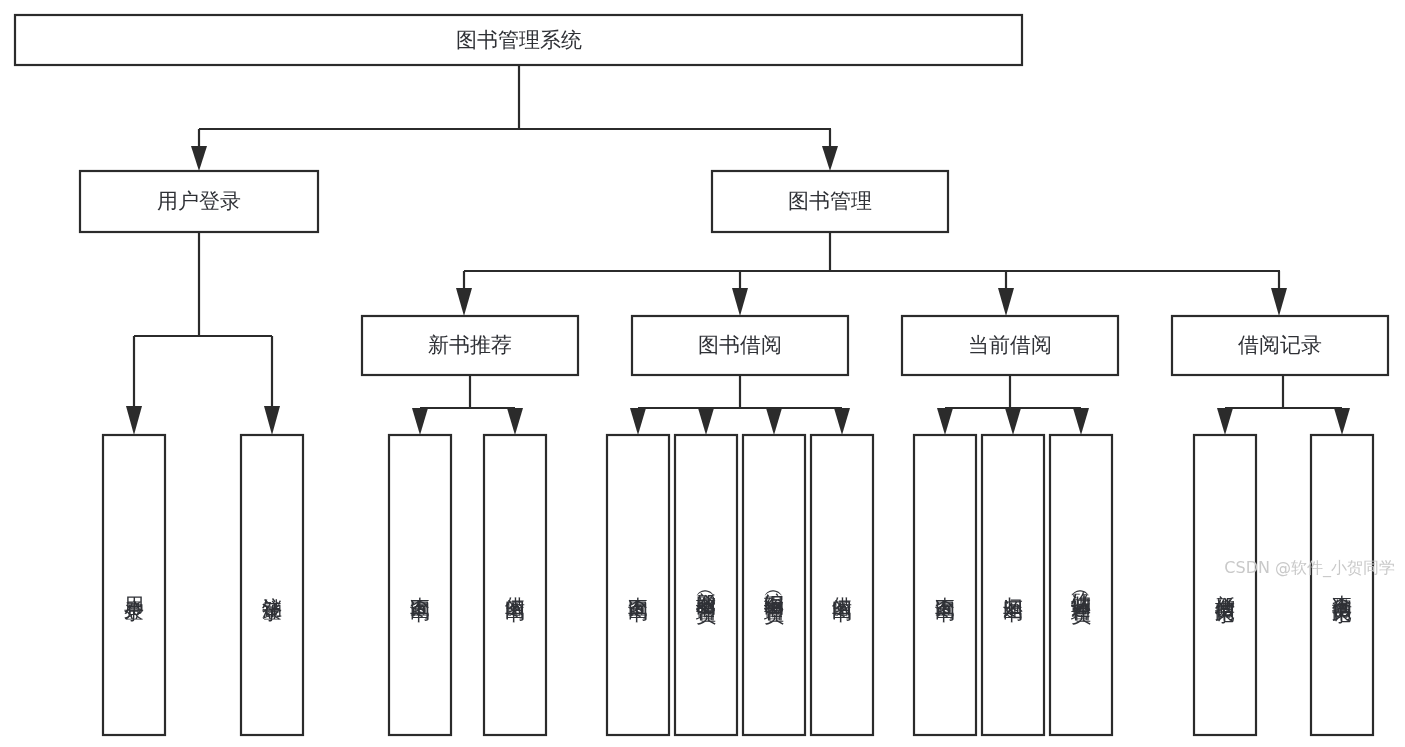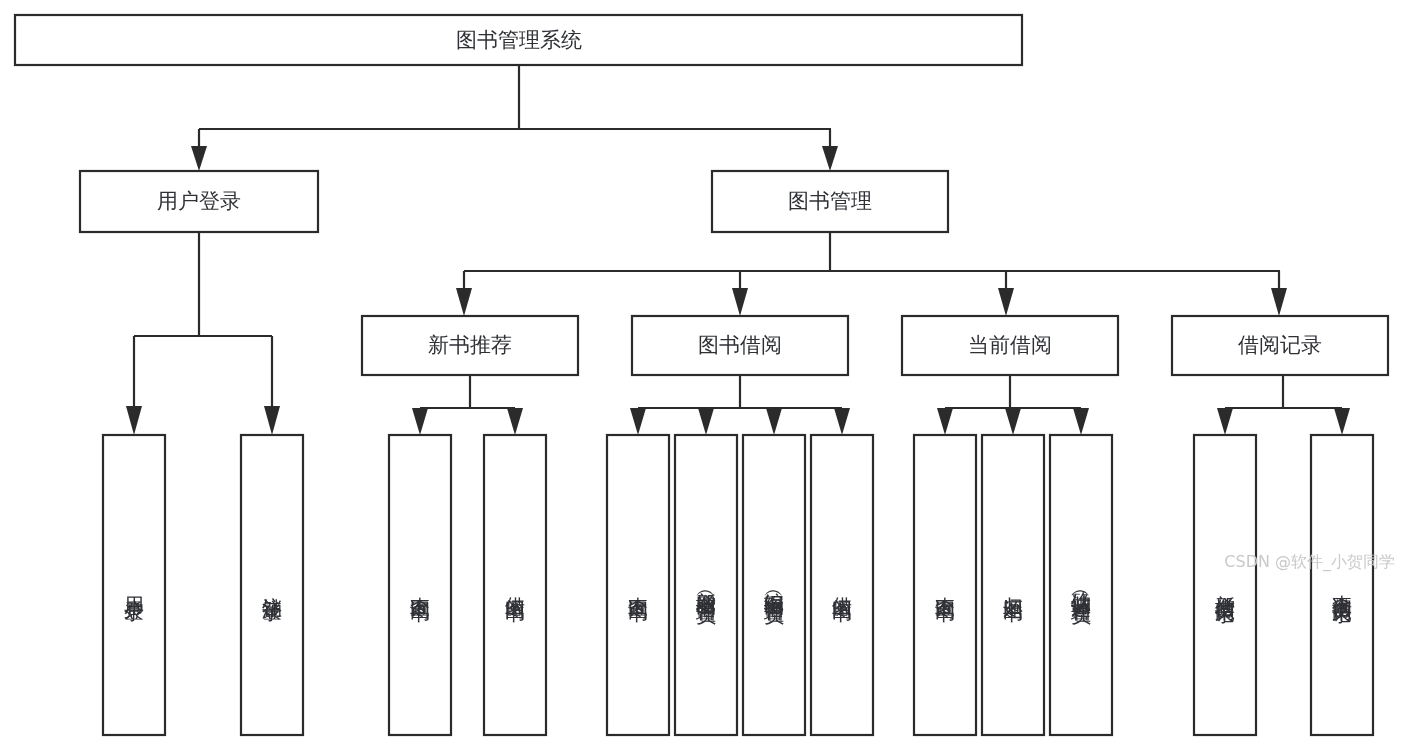--- a/index.html
+++ b/index.html
@@ -61,21 +61,21 @@
     display: flex;
     align-items: center;
     justify-content: center;
     text-align: center;
     white-space: nowrap;
     user-select: none;
   }
   .watermark {
     position: absolute;
     right: 10px;
-    bottom: 6px;
+    bottom: 0;
     font-family: "DejaVu Sans", "Liberation Sans", sans-serif;
     font-size: 16px;
     color: #c9c9c9;
     white-space: nowrap;
     user-select: none;
   }
 </style>
 </head>
 <body>
 

